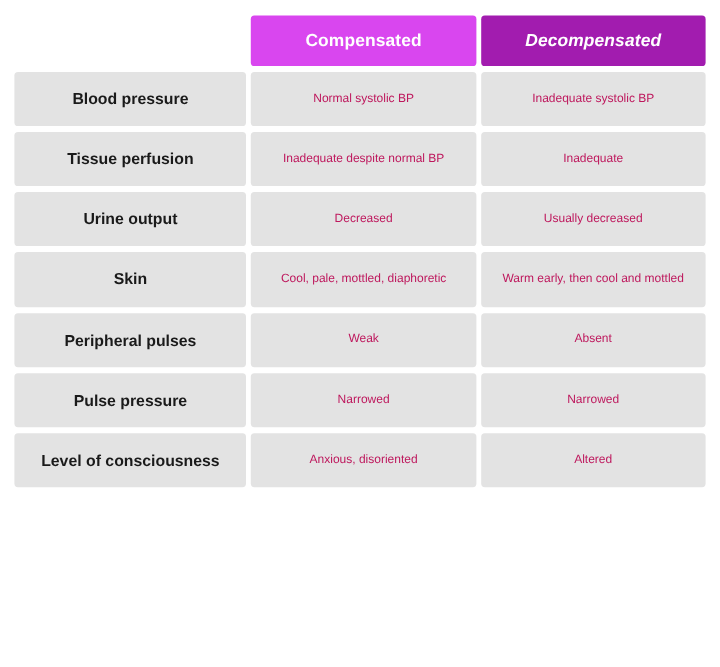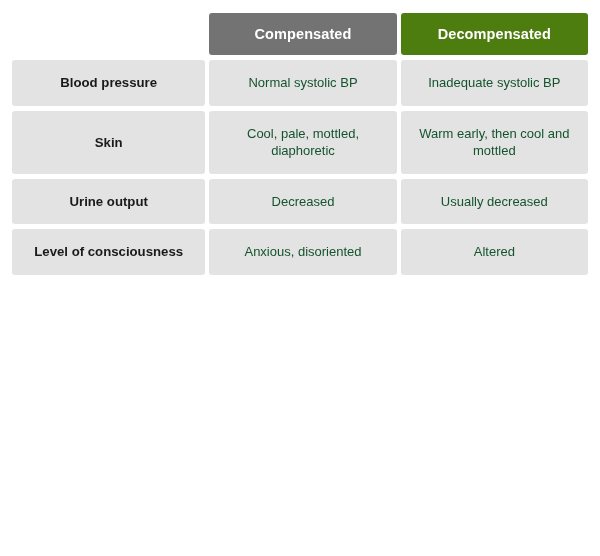--- a/index.html
+++ b/index.html
@@ -35,44 +35,44 @@
   }
   th.col-head {
     color: #ffffff;
     font-size: 14.5px;
     font-weight: bold;
     text-align: center;
     padding: 13px 6px;
     border-radius: 3px;
     letter-spacing: 0.1px;
   }
-  th.col-head.compensated { background: #737373; margin-left: 24px; }
-  th.col-head.decompensated { background: #4d7c0f; }
+  th.col-head.compensated { background: #d946ef; margin-left: 24px; }
+  th.col-head.decompensated { background: #a21caf; font-style: italic; }
 
   td.row-label {
     background: #e3e3e3;
     font-size: 13.2px;
     font-weight: bold;
     text-align: center;
     padding: 14px 8px;
     border-radius: 3px;
     vertical-align: middle;
     line-height: 1.3;
     margin-left: 12px;
   }
   td.cell {
     background: #e3e3e3;
-    font-size: 13px;
+    font-size: 10px;
     font-weight: normal;
     text-align: center;
     padding: 14px 8px;
     border-radius: 3px;
     vertical-align: middle;
     line-height: 1.35;
-    color: #14532d;
+    color: #be185d;
   }
 </style>
 </head>
 <body>
 
 <div class="table-wrap">
   <table class="comparison">
     <colgroup>
       <col class="label-col">
       <col class="data-col">
@@ -85,28 +85,43 @@
         <th class="col-head decompensated">Decompensated</th>
       </tr>
     </thead>
     <tbody>
       <tr>
         <td class="row-label">Blood pressure</td>
         <td class="cell">Normal systolic BP</td>
         <td class="cell">Inadequate systolic BP</td>
       </tr>
       <tr>
+        <td class="row-label">Tissue perfusion</td>
+        <td class="cell">Inadequate despite normal BP</td>
+        <td class="cell">Inadequate</td>
+      </tr>
+      <tr>
+        <td class="row-label">Urine output</td>
+        <td class="cell">Decreased</td>
+        <td class="cell">Usually decreased</td>
+      </tr>
+      <tr>
         <td class="row-label">Skin</td>
         <td class="cell">Cool, pale, mottled, diaphoretic</td>
         <td class="cell">Warm early, then cool and mottled</td>
       </tr>
       <tr>
-        <td class="row-label">Urine output</td>
-        <td class="cell">Decreased</td>
-        <td class="cell">Usually decreased</td>
+        <td class="row-label">Peripheral pulses</td>
+        <td class="cell">Weak</td>
+        <td class="cell">Absent</td>
+      </tr>
+      <tr>
+        <td class="row-label">Pulse pressure</td>
+        <td class="cell">Narrowed</td>
+        <td class="cell">Narrowed</td>
       </tr>
       <tr>
         <td class="row-label">Level of consciousness</td>
         <td class="cell">Anxious, disoriented</td>
         <td class="cell">Altered</td>
       </tr>
     </tbody>
   </table>
 </div>
 

